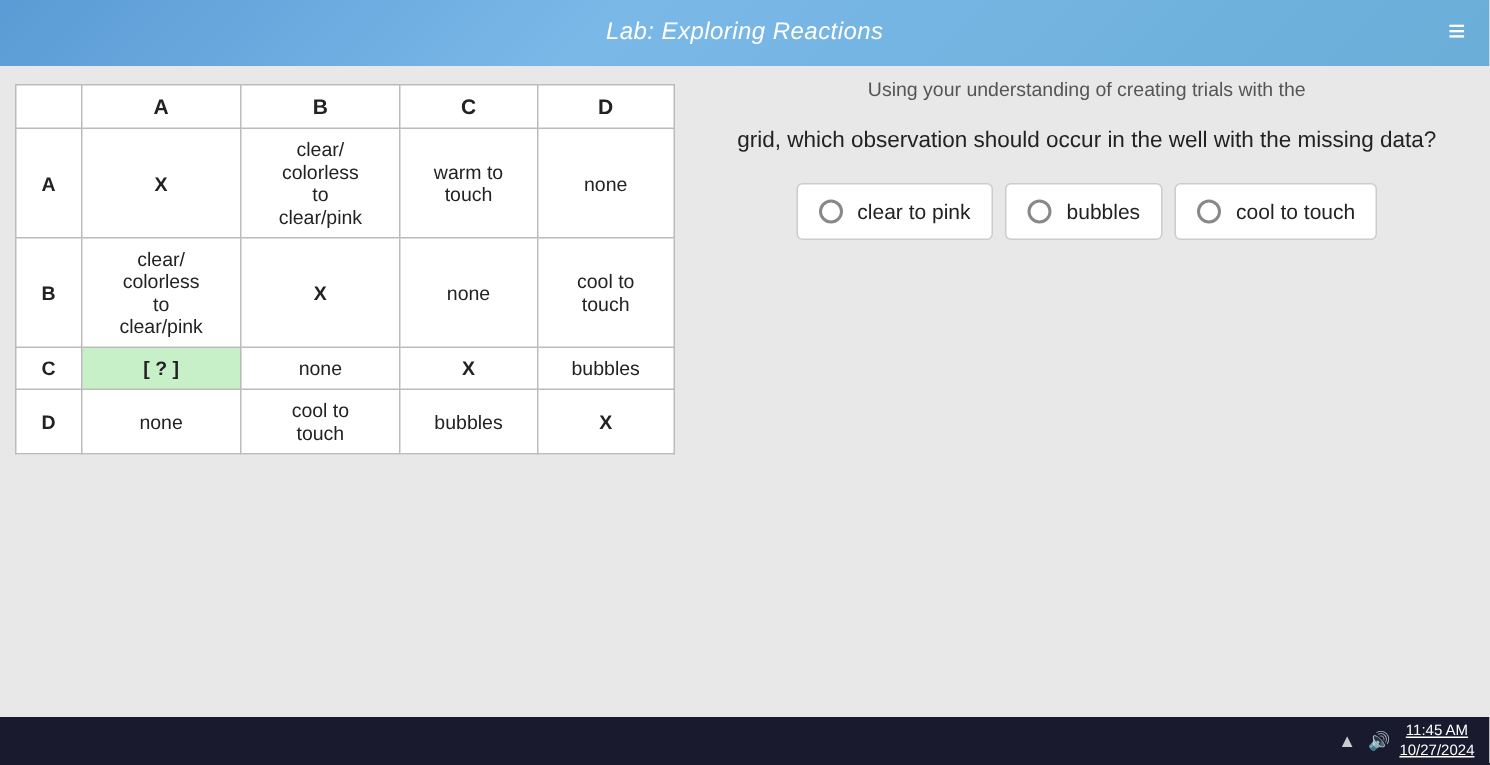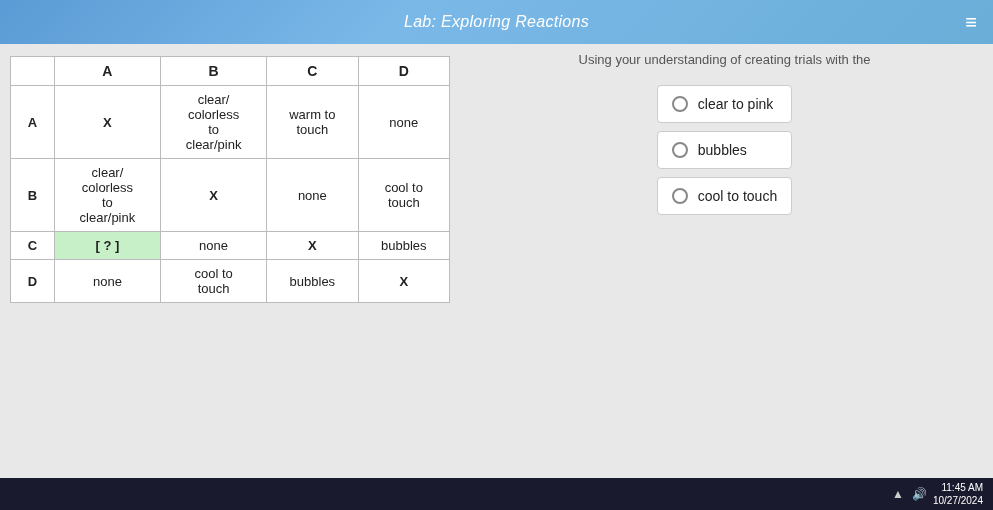--- a/index.html
+++ b/index.html
@@ -111,21 +111,21 @@
     }
     .question-text {
       font-size: 15px;
       color: #222;
       line-height: 1.4;
       padding: 4px 0;
       border-bottom: none;
     }
     .answer-options {
       display: flex;
-      flex-direction: column;
+      flex-direction: row;
       gap: 8px;
       margin-top: 6px;
     }
     .answer-option {
       display: flex;
       align-items: center;
       background: #fff;
       border: 1px solid #ccc;
       border-radius: 4px;
       padding: 10px 14px;
@@ -160,22 +160,23 @@
     .taskbar-icons {
       display: flex;
       align-items: center;
       gap: 8px;
       color: #ccc;
       font-size: 11px;
     }
     .taskbar-time {
       color: #fff;
       font-size: 10px;
-      text-align: right;
+      text-align: center;
       line-height: 1.3;
+      text-decoration: underline;
     }
   </style>
 </head>
 <body>
 
 <div class="header-bar">
   <span class="header-title">Lab: Exploring Reactions</span>
   <span class="header-menu-icon">≡</span>
 </div>
 
@@ -226,20 +227,23 @@
           <td class="x-cell">X</td>
         </tr>
       </tbody>
     </table>
   </div>
 
   <div class="question-section">
     <div style="font-size:13px;color:#555;line-height:1.3;margin-bottom:2px;">
       Using your understanding of creating trials with the
     </div>
+    <div class="question-text">
+      grid, which observation should occur in the well with the missing data?
+    </div>
 
     <div class="answer-options">
 
       <div class="answer-option">
         <span class="radio-circle"></span>
         <span>clear to pink</span>
       </div>
 
       <div class="answer-option">
         <span class="radio-circle"></span>

